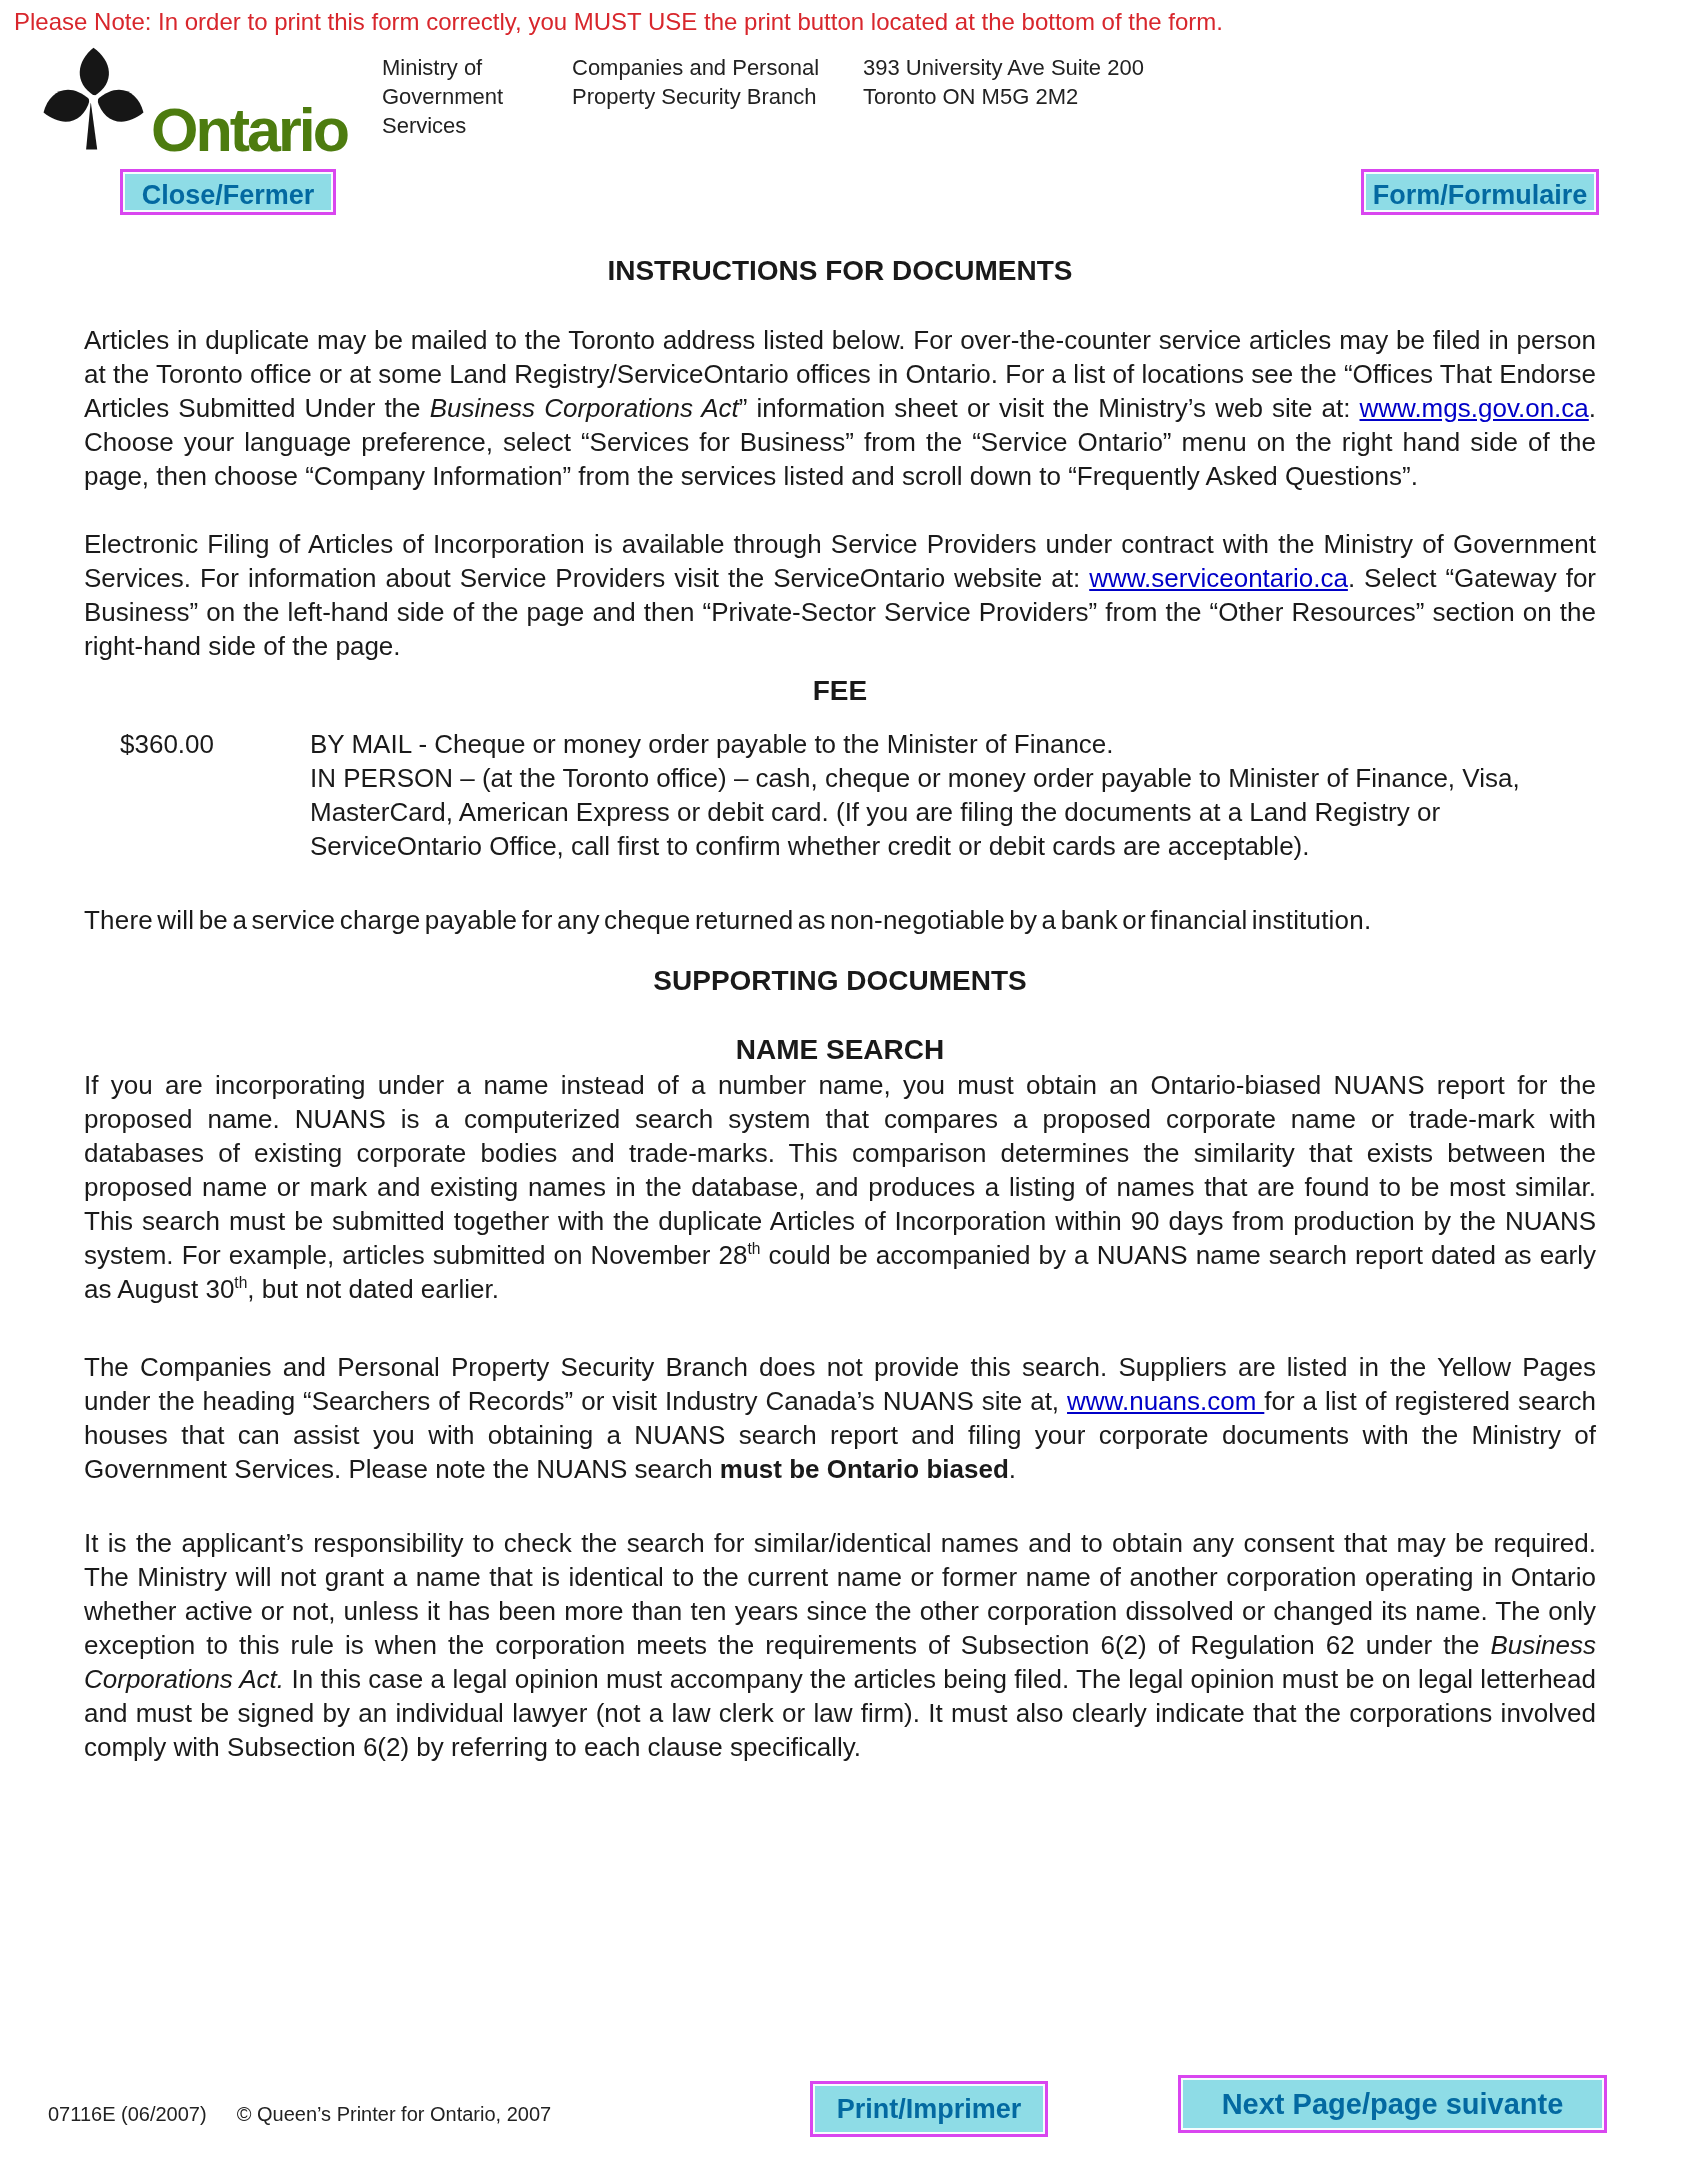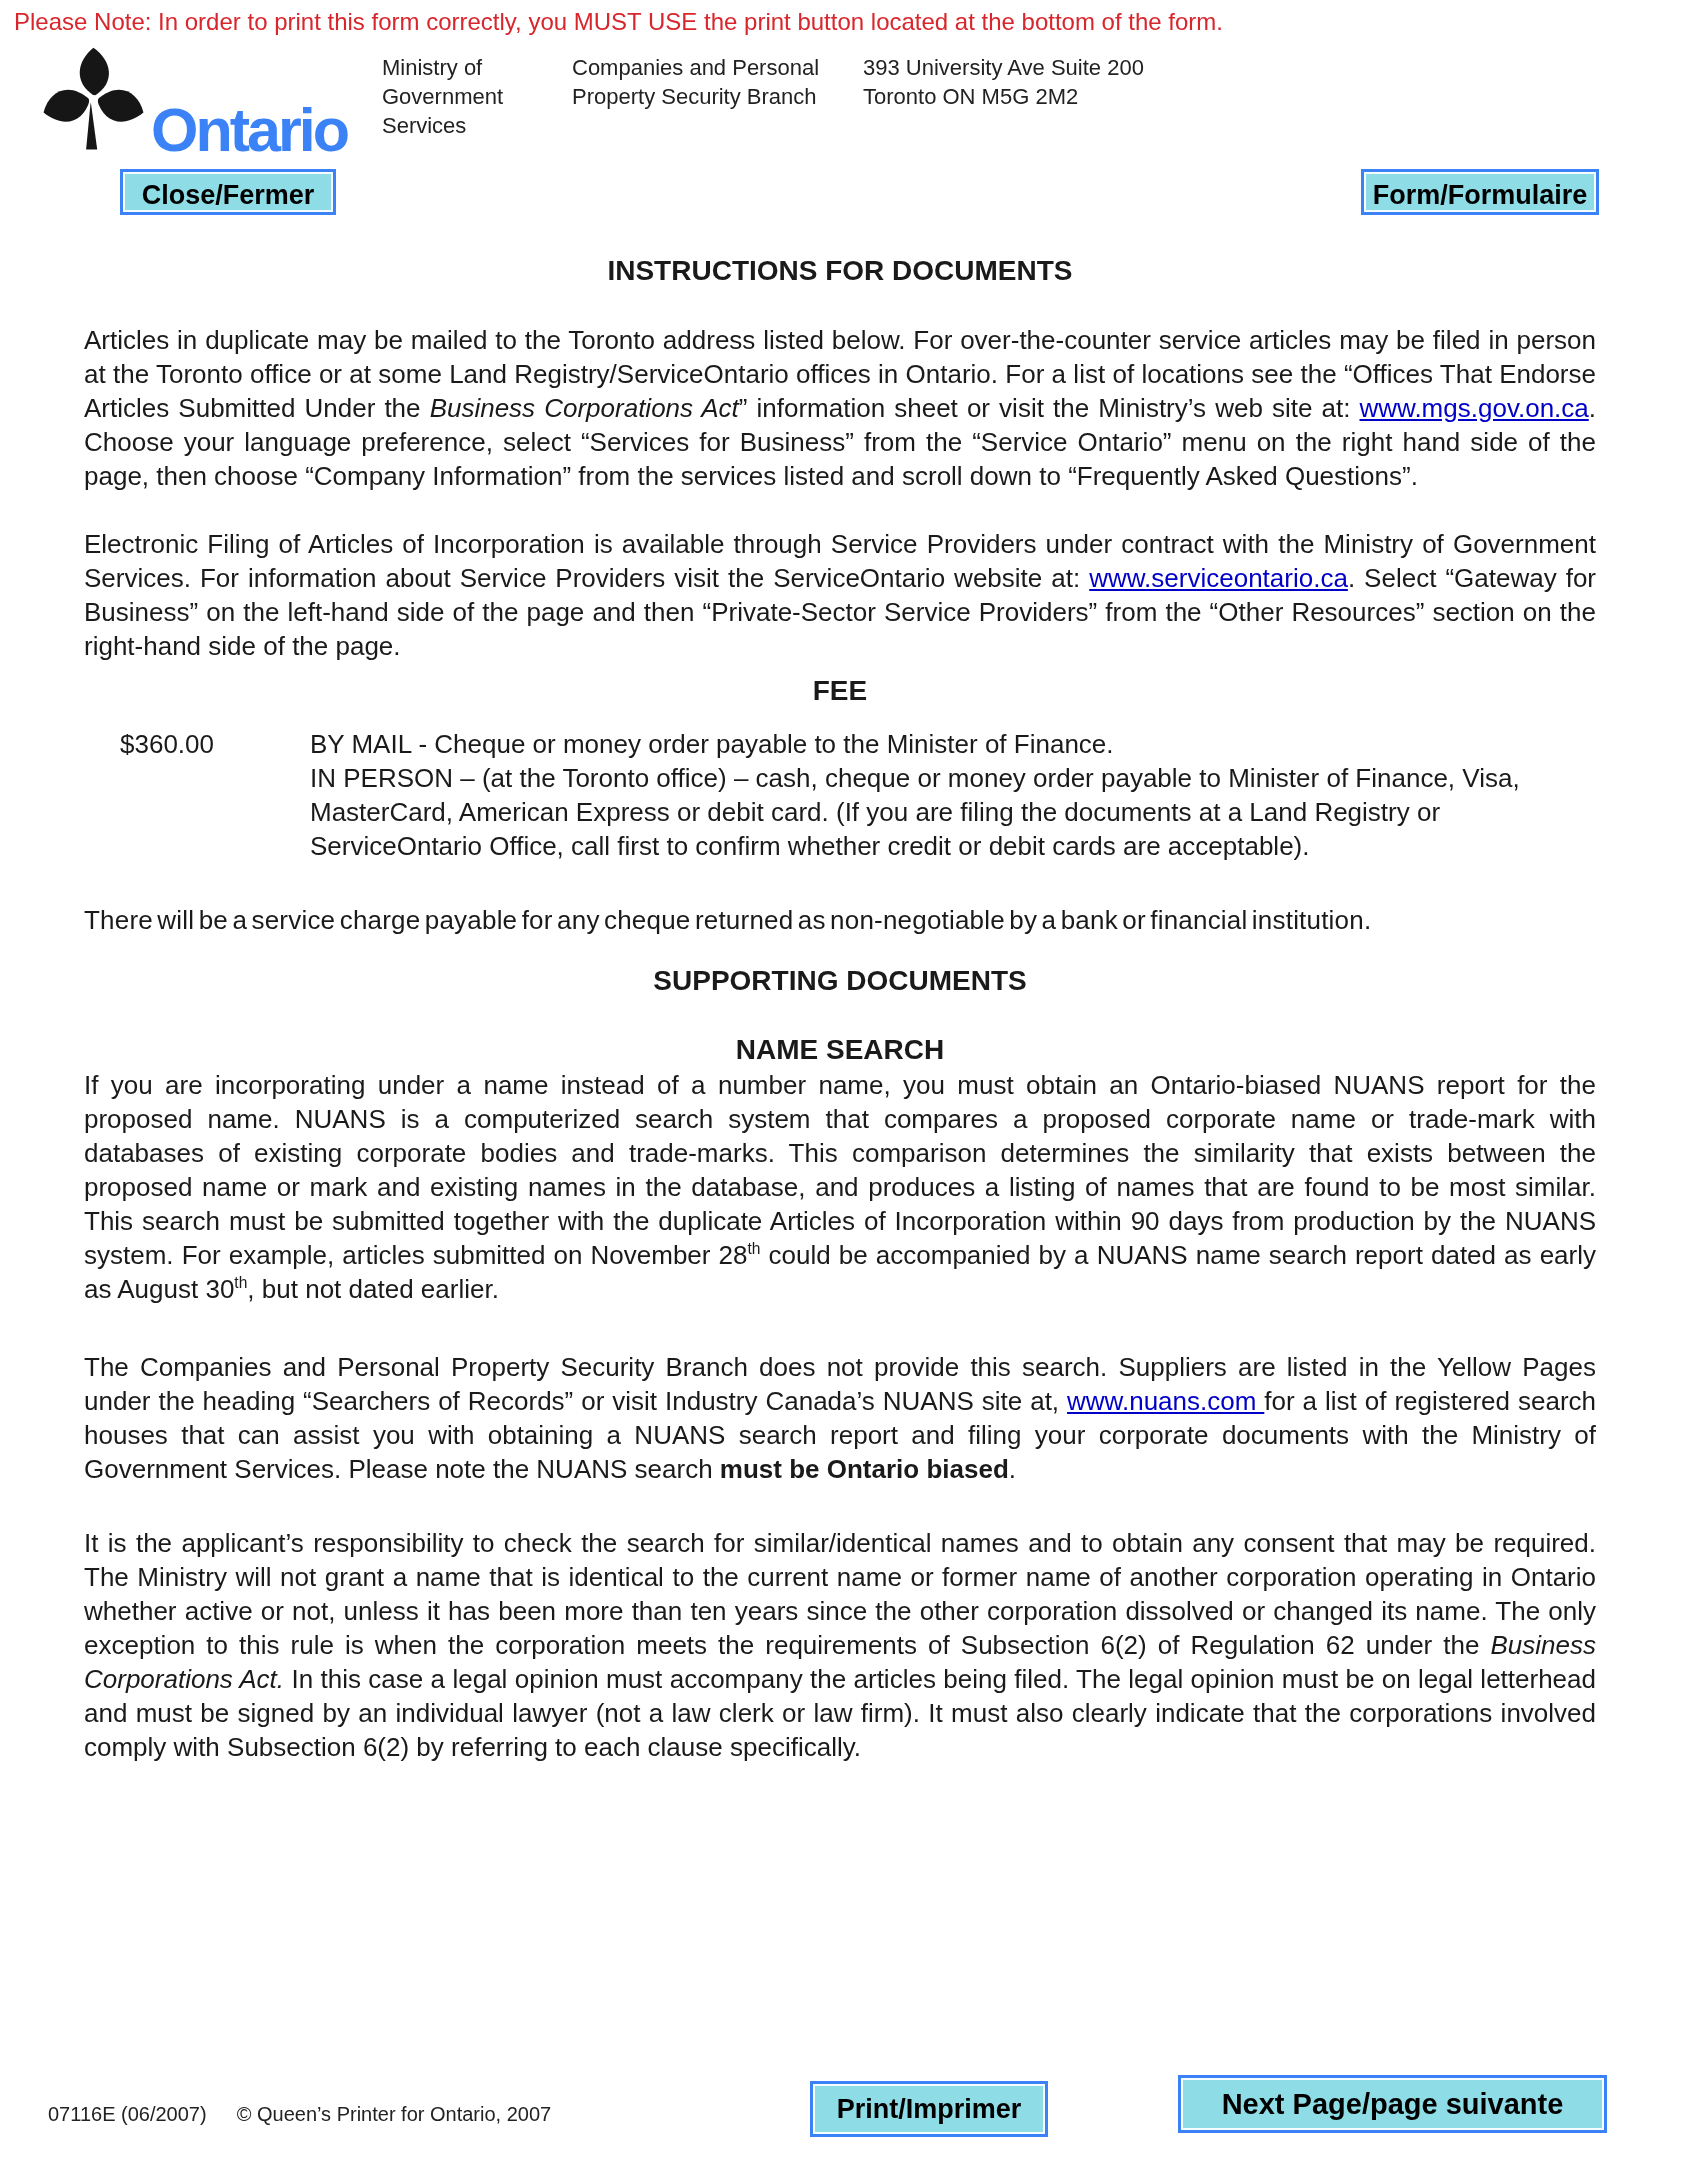--- a/index.html
+++ b/index.html
@@ -4,32 +4,32 @@
 <style>
   html,body{margin:0;padding:0;background:#e8e8e8;}
   .page{
     position:relative;width:1683px;height:2178px;margin:0 auto;background:#ffffff;
     font-family:"Liberation Sans","DejaVu Sans",sans-serif;color:#1a1a1a;overflow:hidden;
   }
   
   .notice{position:absolute;left:14px;top:8px;font-size:24px;color:#d8262c;white-space:nowrap;}
   
   .logo{position:absolute;left:38px;top:46px;display:flex;align-items:flex-end;}
-  .wordmark{font-size:61px;font-weight:bold;letter-spacing:-3px;line-height:1;margin-left:2px;color:#3b82f6;}
+  .wordmark{font-size:61px;font-weight:bold;letter-spacing:-3px;line-height:1;margin-left:2px;color:#4d7c0f;}
   
   .hcol{position:absolute;font-size:22px;line-height:29px;color:#222;}
   .col-ministry{left:382px;top:53px;}
   .col-branch{left:572px;top:53px;}
   .col-address{left:863px;top:53px;}
   .title-block{position:absolute;right:87px;top:42px;text-align:right;font-weight:bold;font-size:31px;line-height:38px;color:#111;}
   .title-act{font-style:italic;}
   
   .btn{
-    background:#8edce6;border:3px solid #3b82f6;box-shadow:inset 0 0 0 2px #f6fdfe;
-    font-weight:bold;color:#000000;font-family:inherit;cursor:pointer;padding:8px;
+    background:#8edce6;border:3px solid #d946ef;box-shadow:inset 0 0 0 2px #f6fdfe;
+    font-weight:bold;color:#0369a1;font-family:inherit;cursor:pointer;padding:8px;
   }
   .btn-close{position:absolute;left:120px;top:169px;width:216px;height:46px;font-size:27px;}
   .btn-form{position:absolute;right:84px;top:169px;width:238px;height:46px;font-size:27px;}
   .btn-print{position:absolute;left:810px;top:2081px;width:238px;height:56px;font-size:27px;}
   .btn-next{position:absolute;left:1178px;top:2075px;width:429px;height:58px;font-size:29px;}
   
   .bodytext{position:absolute;left:84px;top:253px;width:1512px;font-size:26px;line-height:34px;}
   .h1{text-align:center;font-weight:bold;font-size:28px;line-height:36px;margin:0;}
   .para{margin:0;text-align:justify;}
   .m-p1{margin-top:10px;}

